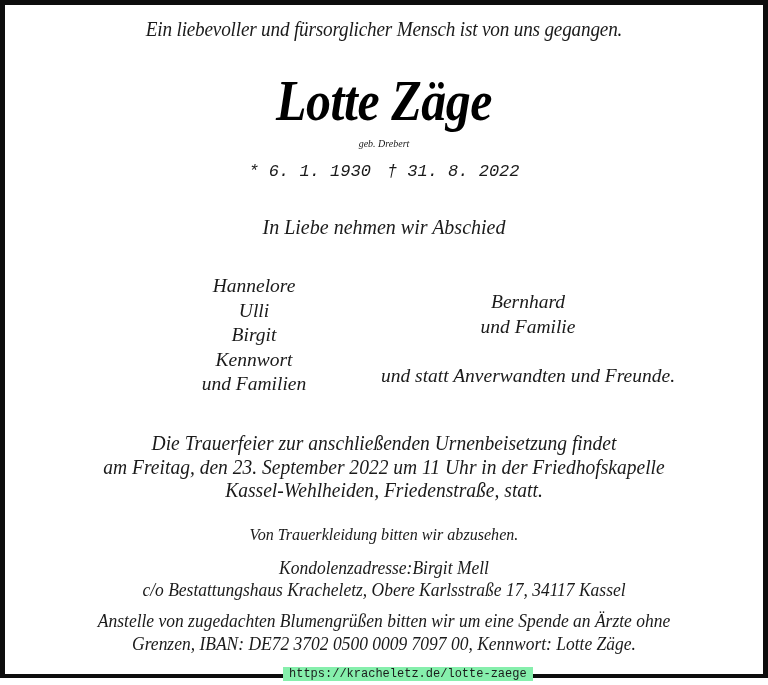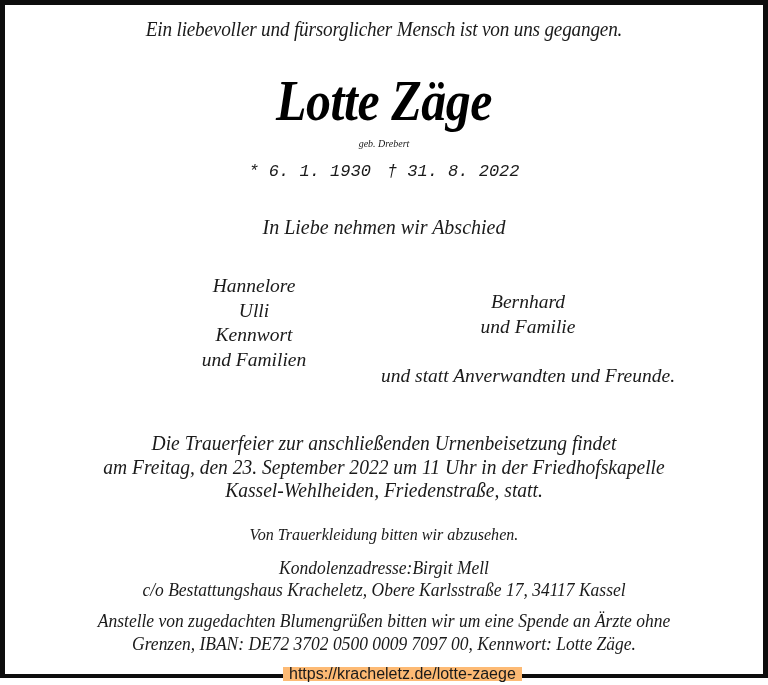--- a/index.html
+++ b/index.html
@@ -33,25 +33,25 @@
       height: 4px;
       display: flex;
       align-items: center;
     }
     .bottom-rule .line {
       flex: 1;
       height: 4px;
       background: #0d0d0d;
     }
     .bottom-rule .url {
-      font-family: Liberation Sans, sans-serif;
+      font-family: Liberation Mono, monospace;
       font-style: normal;
-      font-size: 16px;
+      font-size: 12px;
       color: #1a1a1a;
-      background: #fdba74;
+      background: #86efac;
       padding: 0 6px;
       line-height: 14px;
       position: relative;
       top: -2px;
       white-space: nowrap;
     }
     .line.left { flex: 0 0 283px; }
     .line.right { flex: 1; }
 
     .abs { position: absolute; left: 0; width: 768px; text-align: center; white-space: nowrap; }
@@ -136,20 +136,21 @@
 
 <div class="abs dates">
   <span>* 6. 1. 1930</span><span class="gap"></span><span>† 31. 8. 2022</span>
 </div>
 
 <div class="abs farewell">In Liebe nehmen wir Abschied</div>
 
 <div class="col left">
   <div>Hannelore</div>
   <div>Ulli</div>
+  <div>Birgit</div>
   <div>Kennwort</div>
   <div>und Familien</div>
 </div>
 
 <div class="col right">
   <div>Bernhard</div>
   <div>und Familie</div>
   <div class="blank"></div>
   <div>und statt Anverwandten und Freunde.</div>
 </div>

